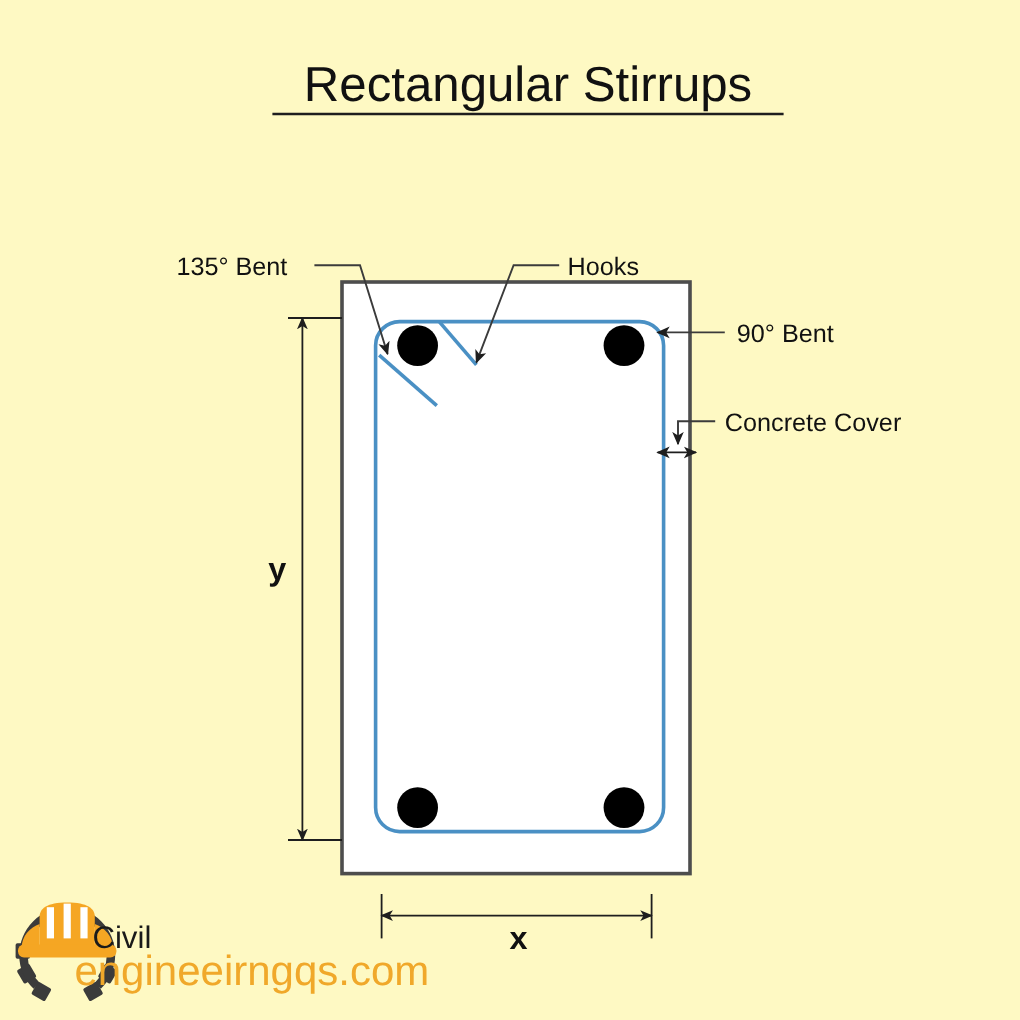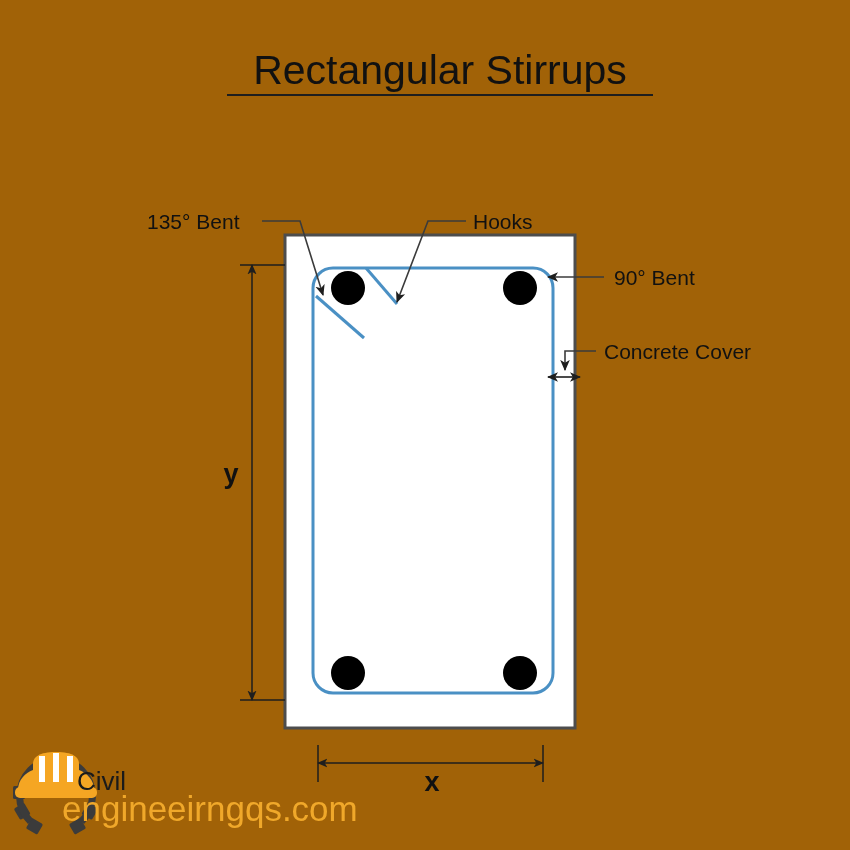--- a/index.html
+++ b/index.html
@@ -10,21 +10,21 @@
   body {
     width: 850px;
     height: 850px;
     font-family: "Liberation Sans", sans-serif;
     overflow: hidden;
   }
   #page {
     position: relative;
     width: 850px;
     height: 850px;
-    background: #a16207;
+    background: #fef9c3;
   }
   #diagram {
     position: absolute;
     left: 0;
     top: 0;
     width: 850px;
     height: 850px;
   }
   .title-text {
     font-size: 41px;

